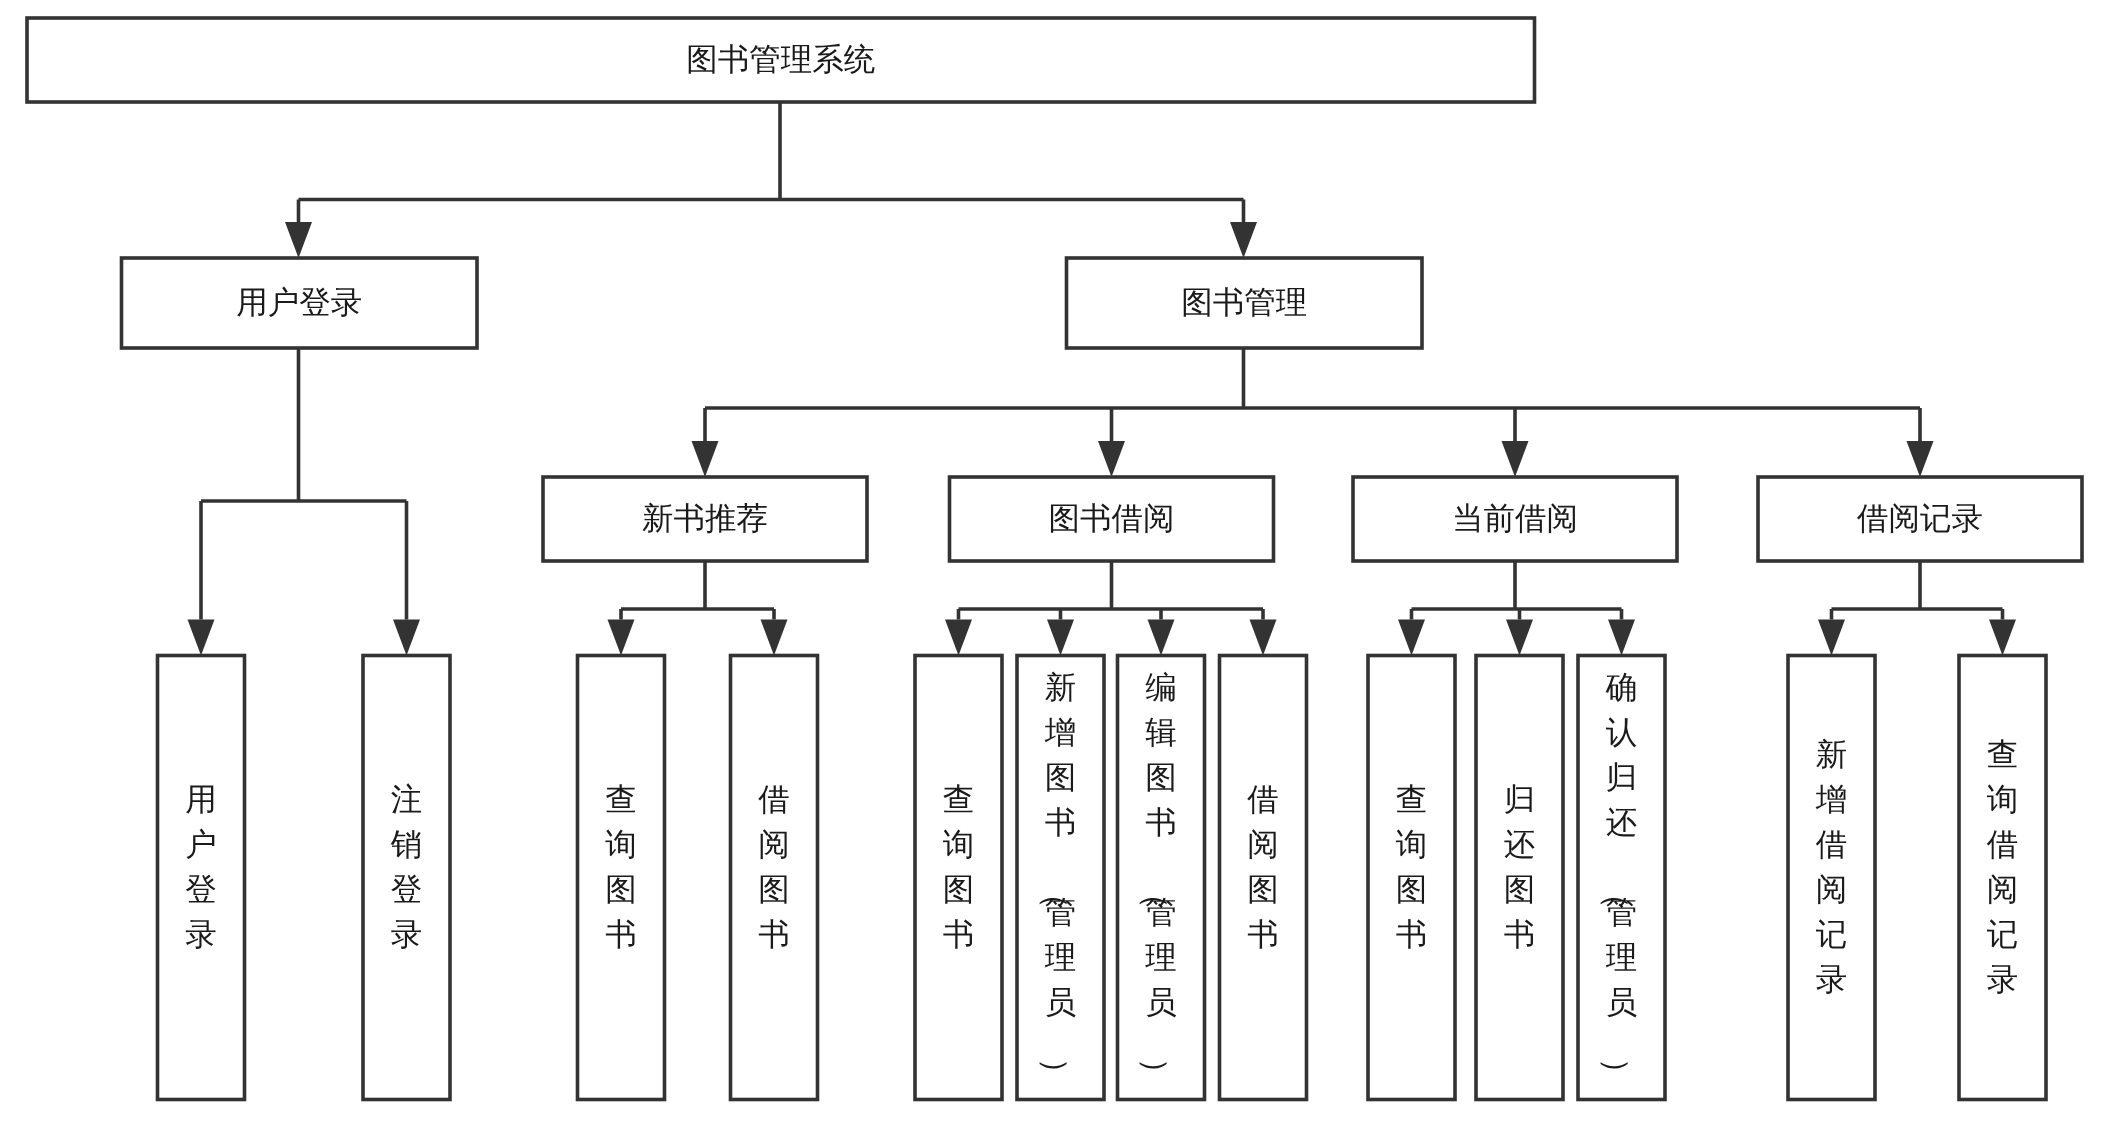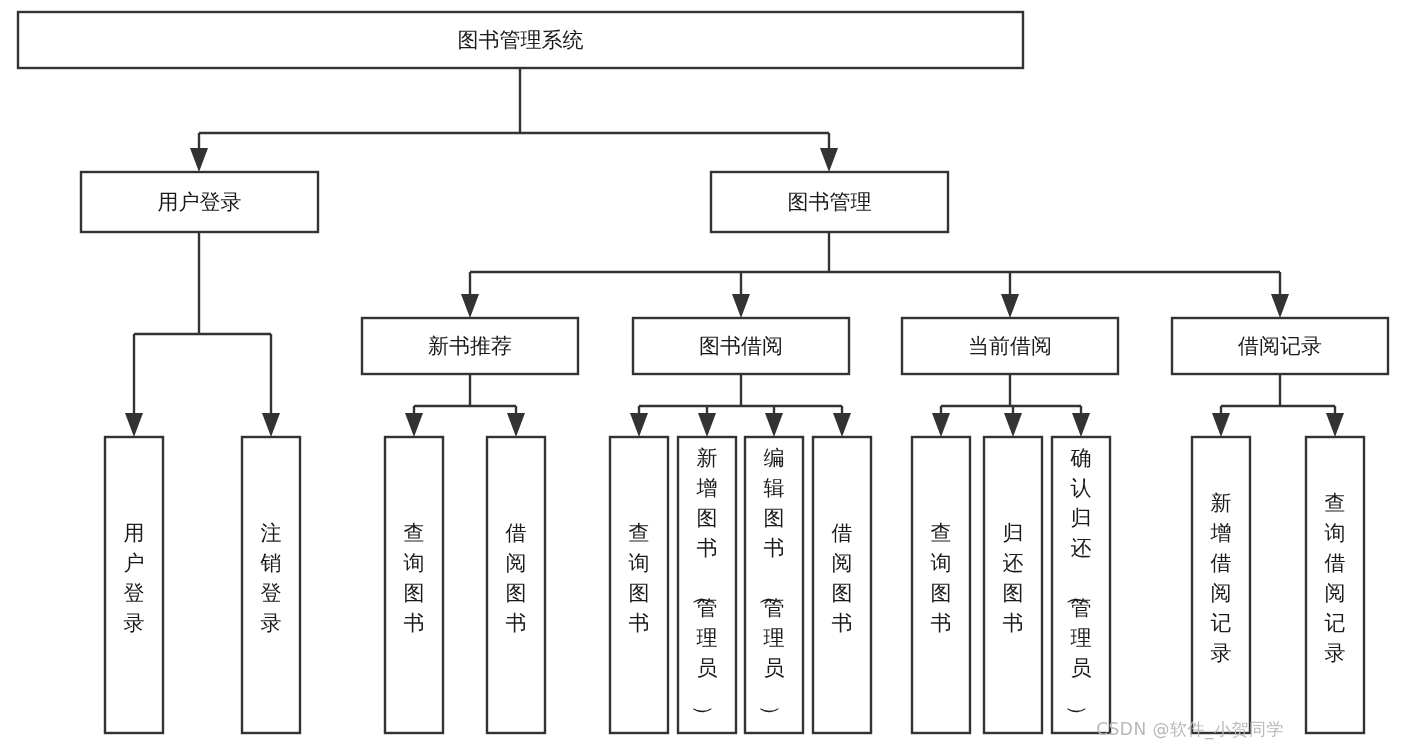--- a/index.html
+++ b/index.html
@@ -214,14 +214,13 @@
         <g>
           <rect x="1192" y="437" width="58" height="296" class="node-box"></rect>
           <text x="1221" y="0" class="node-label-v"><tspan x="1221" y="510">新</tspan><tspan x="1221" y="540">增</tspan><tspan x="1221" y="570">借</tspan><tspan x="1221" y="600">阅</tspan><tspan x="1221" y="630">记</tspan><tspan x="1221" y="660">录</tspan></text>
         </g>
         <g>
           <rect x="1306" y="437" width="58" height="296" class="node-box"></rect>
           <text x="1335" y="0" class="node-label-v"><tspan x="1335" y="510">查</tspan><tspan x="1335" y="540">询</tspan><tspan x="1335" y="570">借</tspan><tspan x="1335" y="600">阅</tspan><tspan x="1335" y="630">记</tspan><tspan x="1335" y="660">录</tspan></text>
         </g>
       </g>
   </svg>
-  <div class="watermark">CSDN @软件_小贺同学</div>
 </div>
 
 </body></html>

